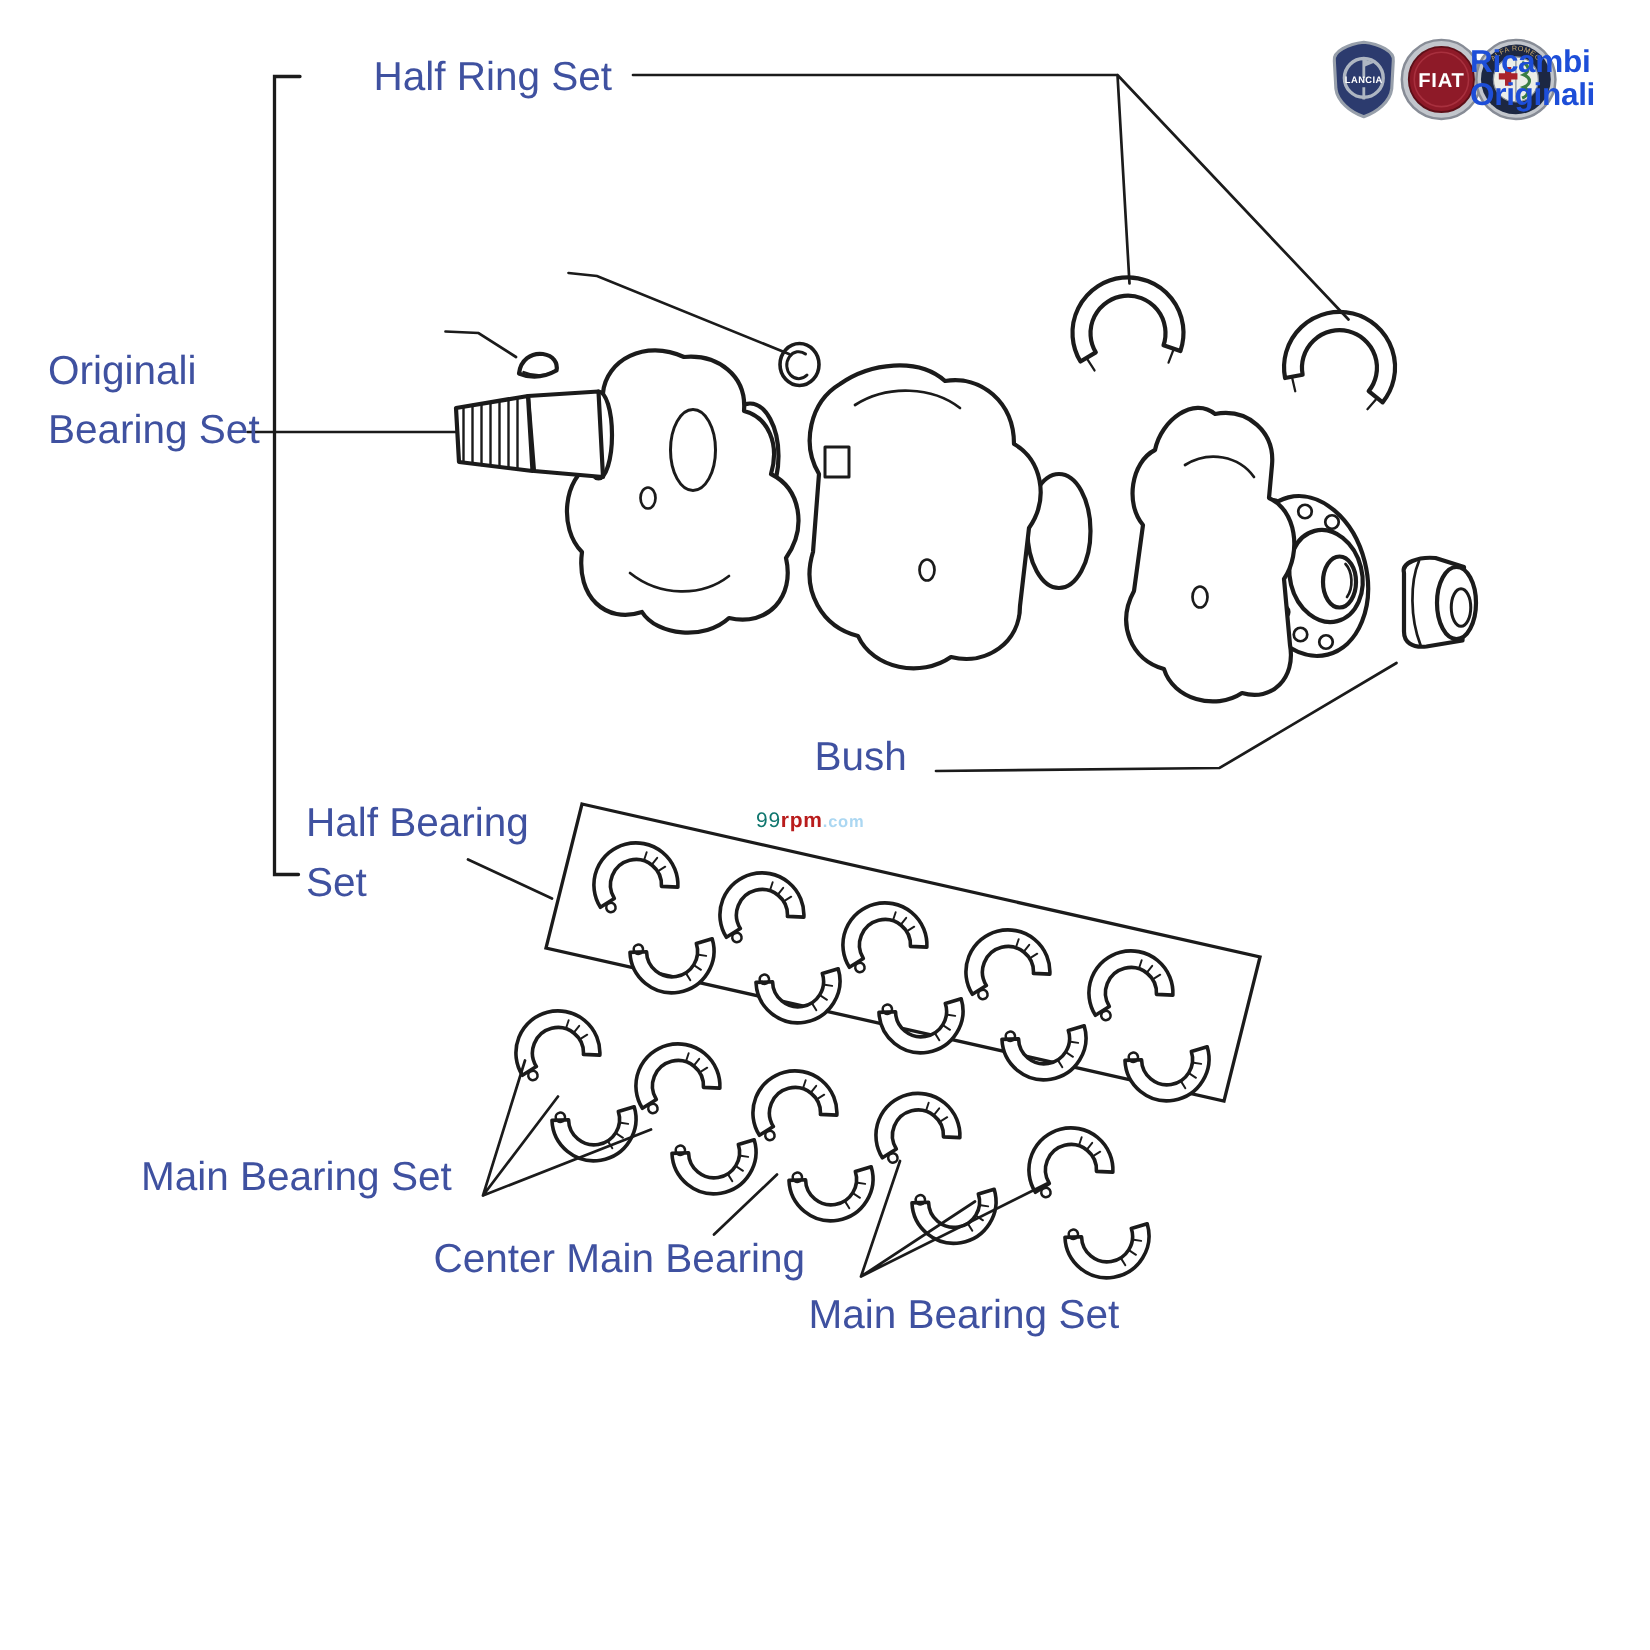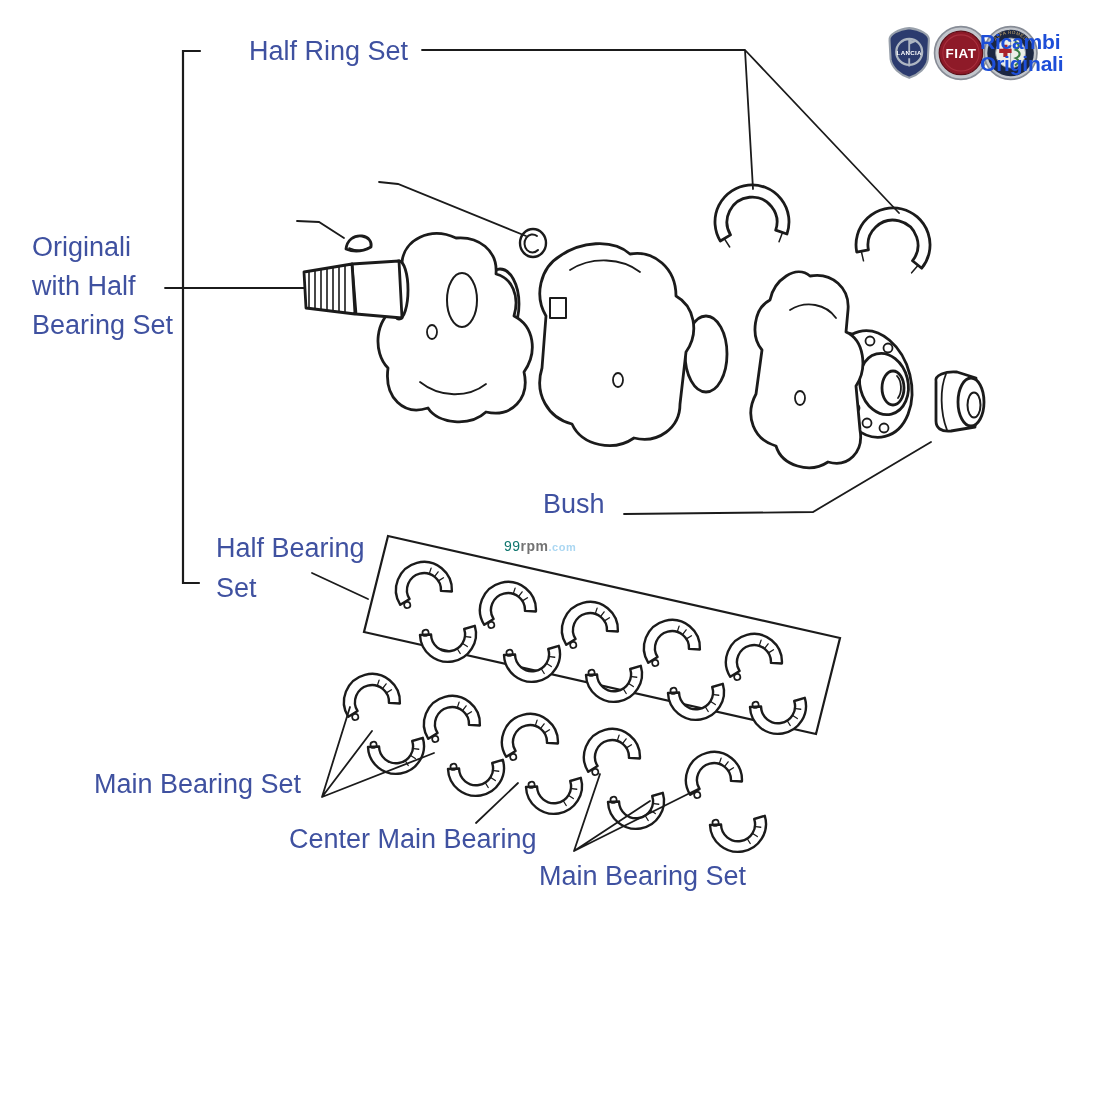--- a/index.html
+++ b/index.html
@@ -2,24 +2,24 @@
 <html><head>
 <meta charset="utf-8">
 <style>
   html,body{margin:0;padding:0;background:#fff;}
   .stage{position:relative;width:1100px;height:1100px;background:#fff;overflow:hidden;
          font-family:"Liberation Sans",sans-serif;padding-left:24px;}
   svg.art{position:absolute;left:0;top:0;}
   .lbl{position:absolute;font-size:27px;color:#3f51a0;white-space:nowrap;letter-spacing:0px;}
   .lbl .ln{display:block;}
   #lbl-crankshaft{line-height:39px;}
-  #lbl-halfbearing{line-height:40px;margin-left:12px;}
+  #lbl-halfbearing{line-height:40px;}
   .watermark{position:absolute;left:504px;top:538px;font-size:14px;letter-spacing:.5px;}
   .watermark .wm-num{color:#0f766e;}
-  .watermark .wm-word{color:#737373;font-weight:bold;}
+  .watermark .wm-word{color:#b91c1c;font-weight:bold;}
   .watermark .wm-tld{color:#abd7f2;font-size:11px;font-weight:bold;}
   .branding{position:absolute;left:828px;top:24px;width:270px;height:60px;}
   .tagline{position:absolute;left:980px;top:31px;font-size:21px;font-weight:bold;
            color:#1d4ed8;line-height:22px;letter-spacing:-0.2px;}
   .tagline .ln{display:block;}
 </style>
 </head>
 <body>
 
 <div class="stage">
@@ -144,21 +144,20 @@
       <path d="M322,797 L350,707 M322,797 L372,731 M322,797 L434,753"></path>
       <path d="M476,823 L518,783"></path>
       <path d="M574,851 L600,774 M574,851 L650,801 M574,851 L698,789"></path>
     </g>
   </svg>
 
   <div class="lbl" id="lbl-halfring" style="left:249px;top:36px;">Half Ring Set</div>
 
   <div class="lbl" id="lbl-crankshaft" style="left:32px;top:228px;">
     <span class="ln">Originali</span>
-    <span class="ln">with Half</span>
     <span class="ln">Bearing Set</span>
   </div>
 
   <div class="lbl" id="lbl-bush" style="left:543px;top:489px;">Bush</div>
 
   <div class="lbl" id="lbl-halfbearing" style="left:204px;top:528px;">
     <span class="ln">Half Bearing</span>
     <span class="ln">Set</span>
   </div>
 

